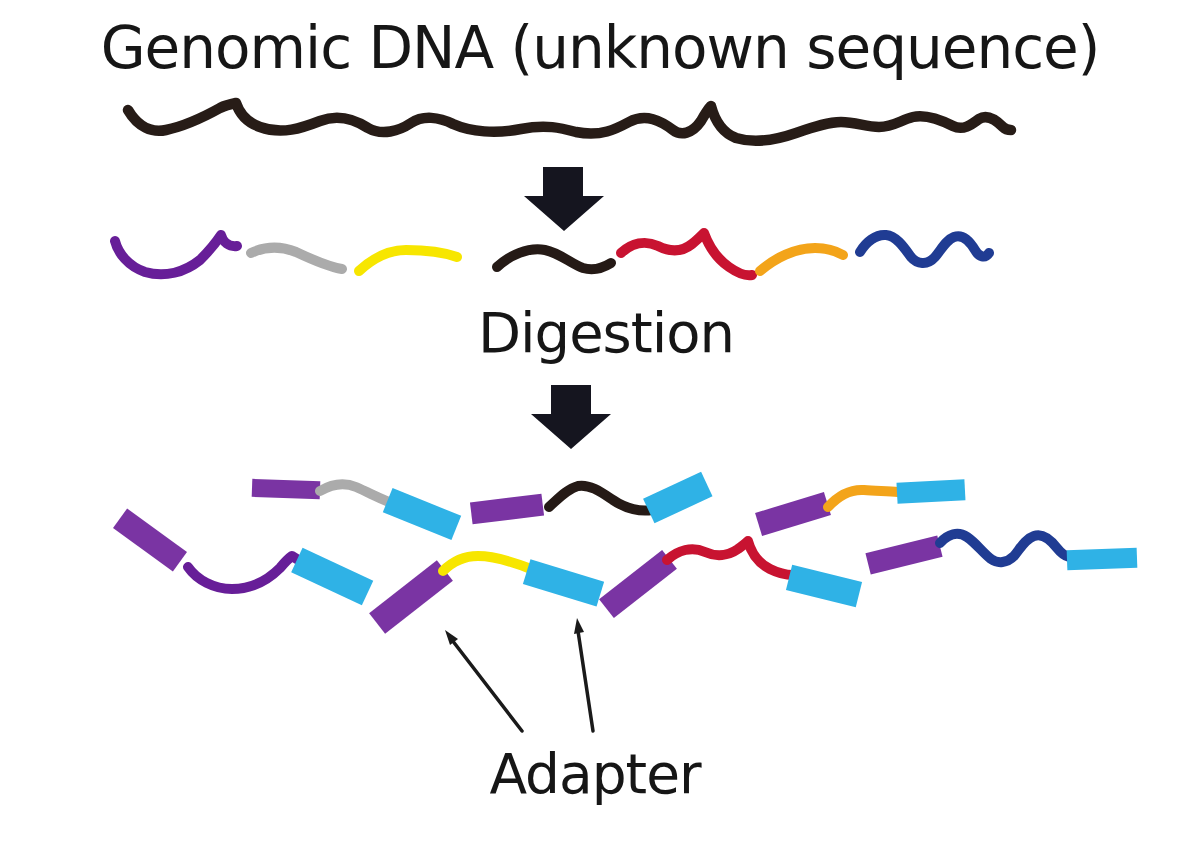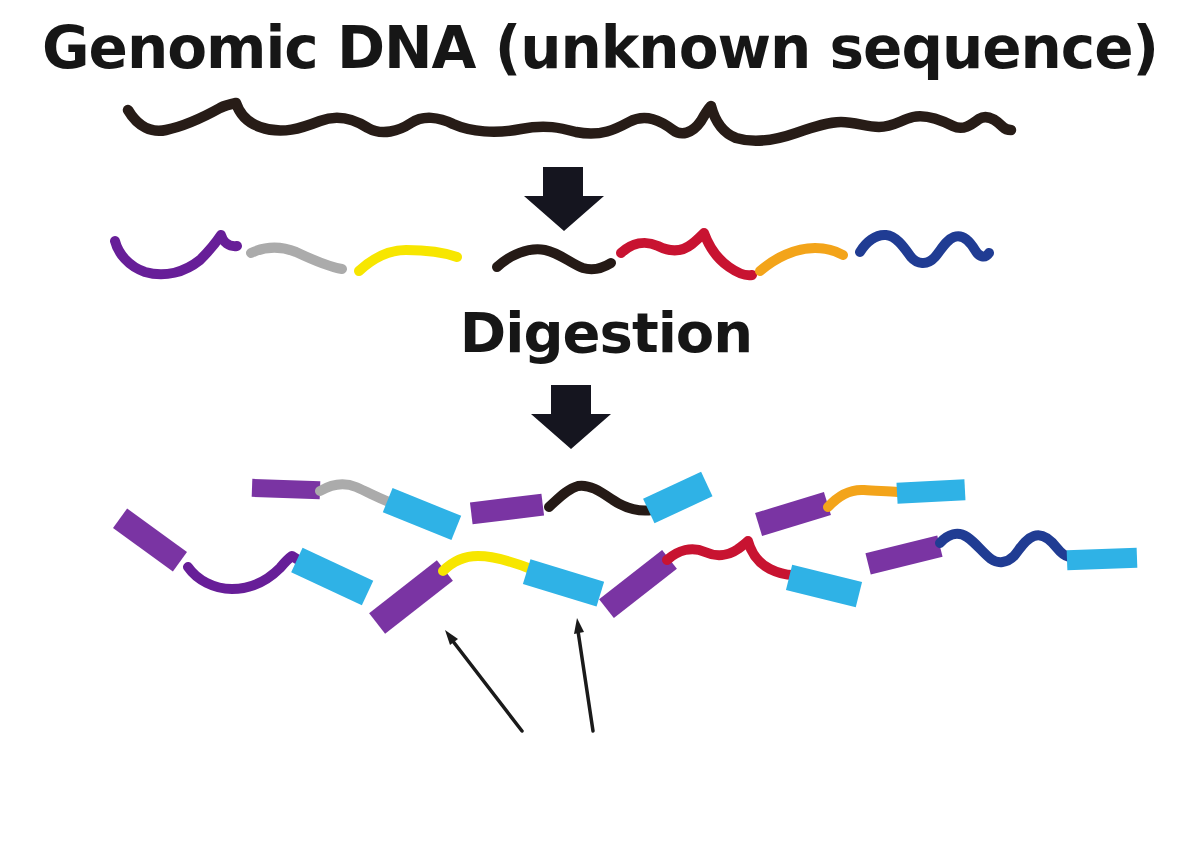--- a/index.html
+++ b/index.html
@@ -7,41 +7,42 @@
     position: relative;
     width: 1200px;
     height: 860px;
     background: #ffffff;
     overflow: hidden;
     font-family: "DejaVu Sans", "Liberation Sans", sans-serif;
   }
   .diagram-svg { position: absolute; left: 0; top: 0; }
   .label {
     position: absolute;
-    font-weight: bold;
+    font-weight: normal;
     color: #161616;
     white-space: nowrap;
     letter-spacing: -1px;
     transform: translateX(-50%);
   }
   .title-label    { top: 14px;  left: 600px; font-size: 58px; }
   .digestion-label{ top: 300px; left: 568px; font-size: 56px; margin-left: 38px; }
   .adapter-label  { top: 742px; left: 595px; font-size: 55px; }
   .wave  { fill: none; stroke-width: 10; stroke-linecap: round; stroke-linejoin: round; }
   .wave2 { fill: none; stroke-width: 10; stroke-linecap: round; stroke-linejoin: round; }
   .strand{ fill: none; stroke-width: 10.5; stroke-linecap: round; stroke-linejoin: round; }
   .ptr   { fill: none; stroke-width: 3.5; stroke-linecap: round; }
 </style>
 </head>
 <body>
 
 <div class="canvas">
 
   <div class="label title-label">Genomic DNA (unknown sequence)</div>
   <div class="label digestion-label">Digestion</div>
+  <div class="label adapter-label">Adapter</div>
 
   <svg class="diagram-svg" width="1200" height="860" viewBox="0 0 1200 860">
 
     <g>
       <path class="strand" d="M128,110 C138,127 152,133 166,130 C185,126 202,118 220,108 C226,105 231,104 236,103
                C239,112 246,122 260,127 C282,135 302,128 320,121 C338,114 354,119 368,128
                C382,136 399,131 411,123 C423,115 439,117 453,124 C471,132 496,134 521,129
                C546,124 561,128 576,132 C601,137 616,129 629,122 C646,113 661,121 673,130
                C681,136 692,134 701,121 C705,114 708,109 711,106
                C715,121 723,133 736,138 C756,144 776,140 796,133 C816,126 829,122 841,122

